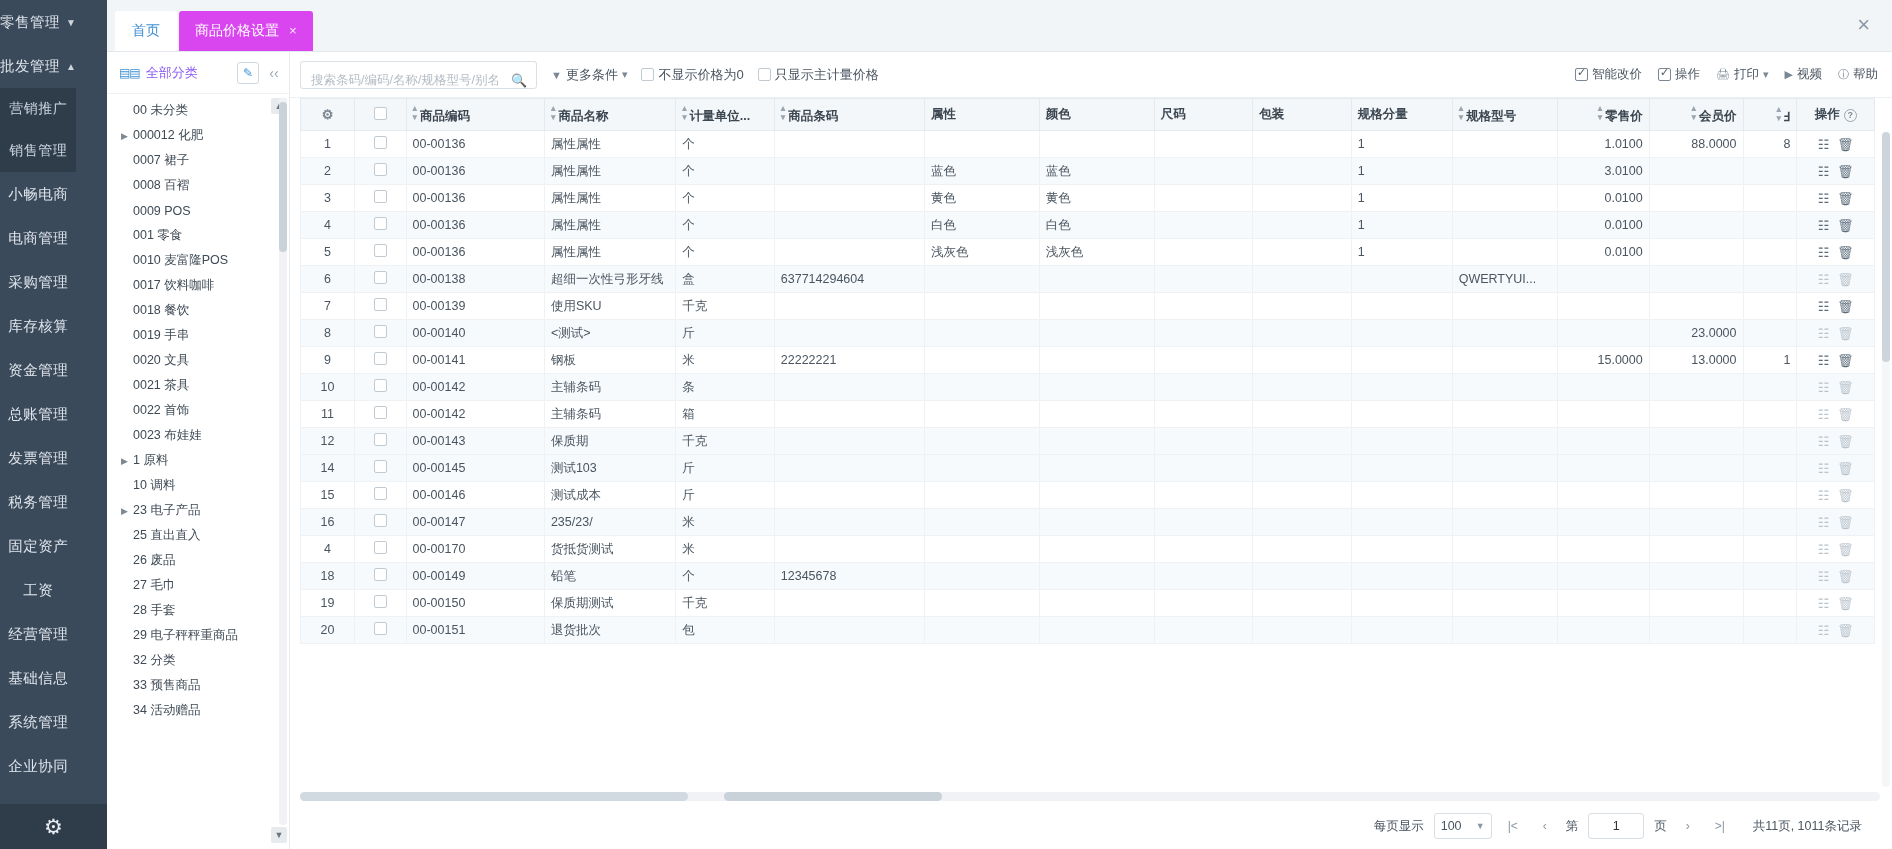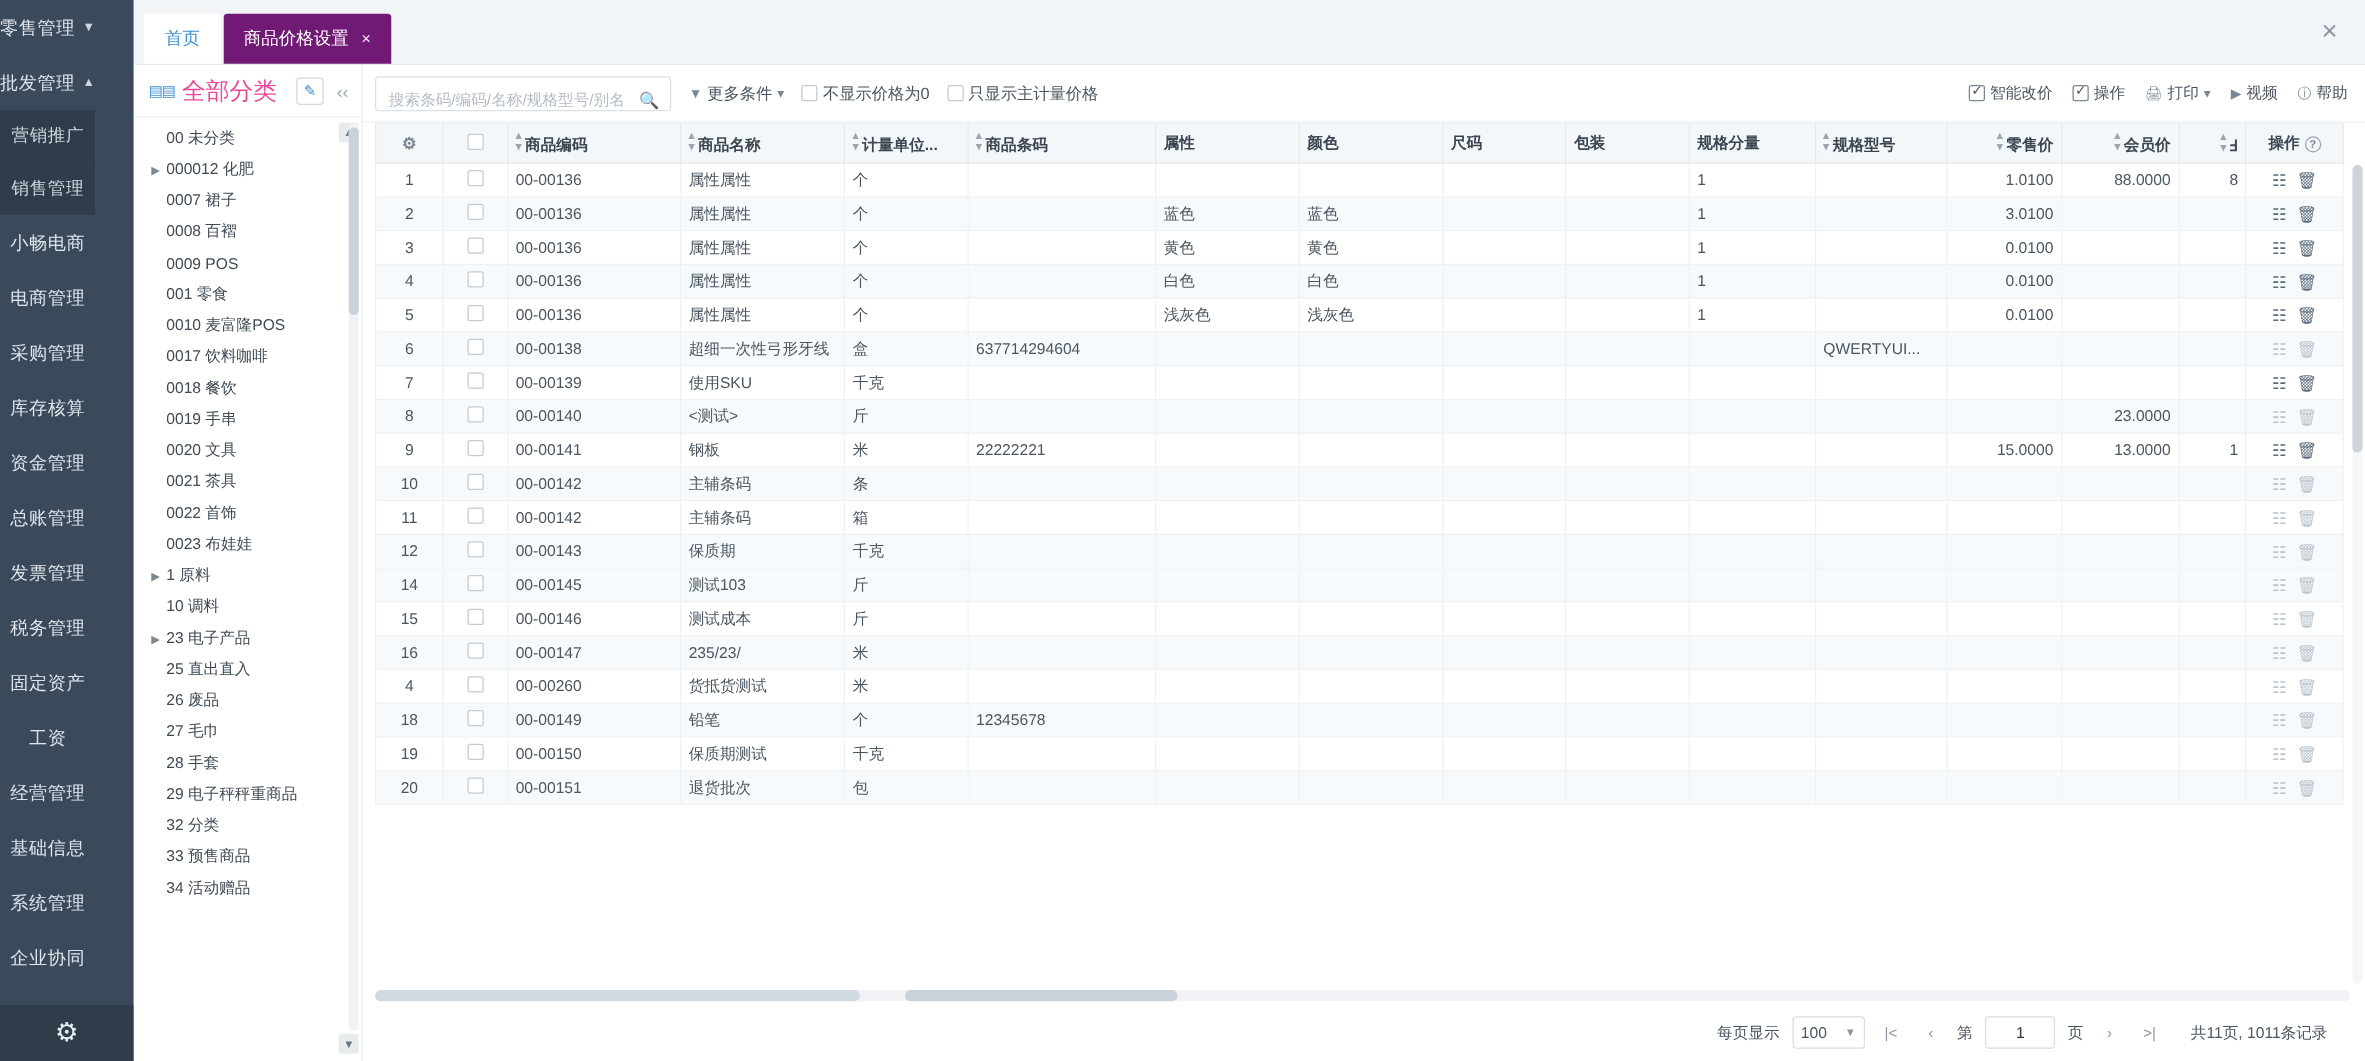--- a/index.html
+++ b/index.html
@@ -73,21 +73,21 @@
     display: flex; align-items: center; justify-content: center;
     font-size: 14px;
     color: #3d8fd1;
     background: #fff;
     margin-right: 2px;
     cursor: pointer;
     border-top-left-radius: 3px;
     border-top-right-radius: 3px;
   }
   .tab.active {
-    background: #701a75;
+    background: #d946ef;
     color: #fff;
     font-family: Liberation Mono, monospace;
   }
   .tab .x { margin-left: 10px; font-size: 13px; opacity: .9; }
   .tabbar-close {
     position: absolute;
     right: 22px; top: 14px;
     font-size: 22px;
     color: #8b97a3;
     cursor: pointer;
@@ -111,21 +111,21 @@
     height: 42px;
     display: flex;
     align-items: center;
     padding: 0 6px 0 12px;
     gap: 6px;
     border-bottom: 1px solid #eef1f4;
   }
   .cat-head .grid-ico {
     color: #3d8fd1; font-size: 12px; letter-spacing: -1px;
   }
-  .cat-head .all-label { font-size: 19px; color: #ec4899; flex: 1; }
+  .cat-head .all-label { font-size: 13px; color: #8b5cf6; flex: 1; }
   .btn-sq {
     width: 22px; height: 22px;
     border: 1px solid #cfd8e0;
     border-radius: 3px;
     display: flex; align-items: center; justify-content: center;
     color: #3d8fd1;
     font-size: 12px;
     background: #fff;
     cursor: pointer;
   }
@@ -937,21 +937,21 @@
                   <td></td>
                   <td></td>
                   <td class="r"></td>
                   <td class="r"></td>
                   <td class="r"></td>
                   <td class="c"><span class="op-ico">☷</span><span class="op-ico">🗑</span></td>
                 </tr>
                 <tr class="odd">
                   <td class="c">4</td>
                   <td class="c"><span class="chk"></span></td>
-                  <td>00-00260</td>
+                  <td>00-00170</td>
                   <td>货抵货测试</td>
                   <td>米</td>
                   <td></td>
                   <td></td>
                   <td></td>
                   <td></td>
                   <td></td>
                   <td></td>
                   <td></td>
                   <td class="r"></td>

